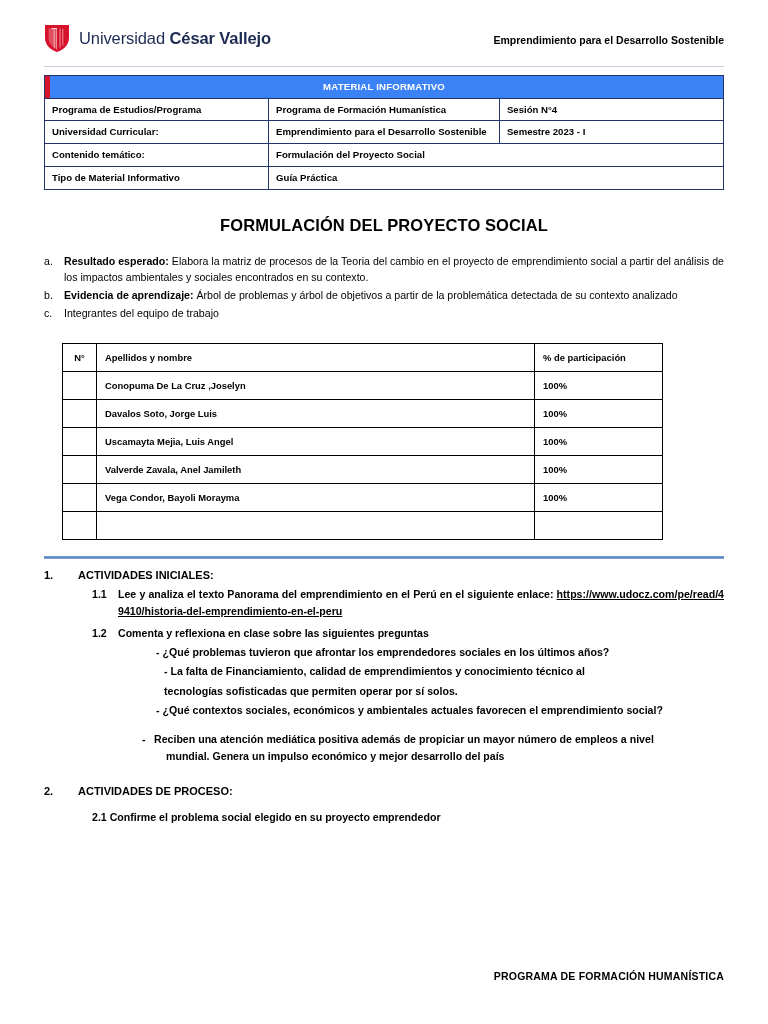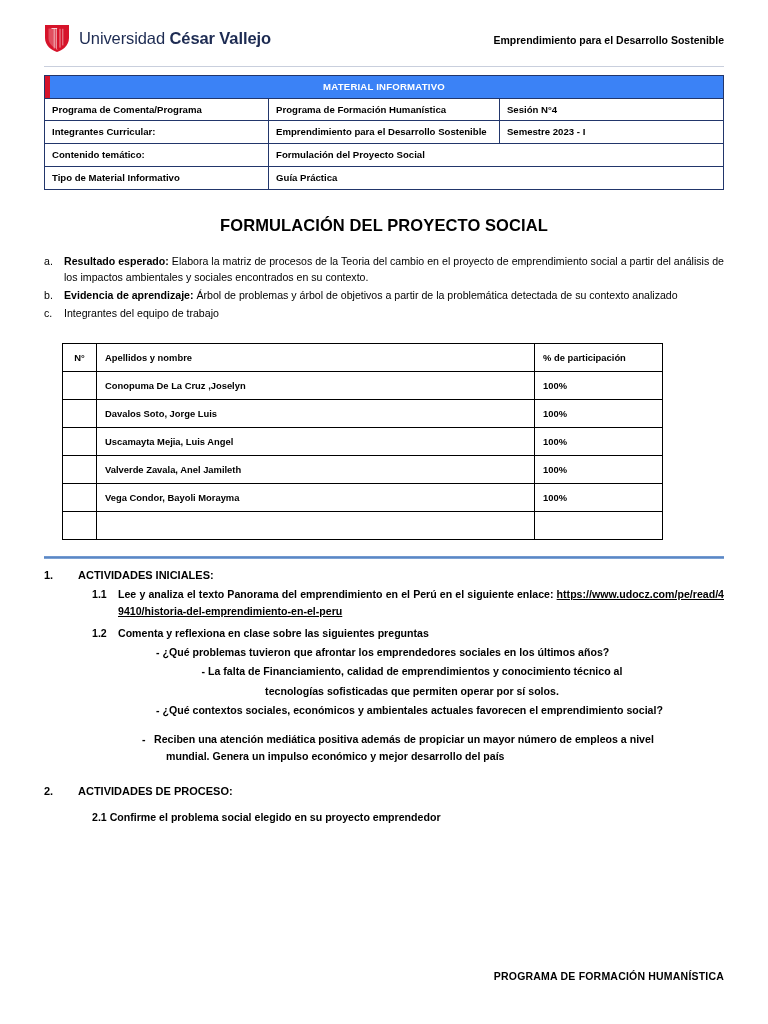--- a/index.html
+++ b/index.html
@@ -191,21 +191,21 @@
     word-break: break-all;
     font-weight: 700;
   }
   .bullet-line {
     font-size: 10.6px;
     font-weight: 700;
     line-height: 1.62;
     margin-top: 2px;
   }
   .ind-a { margin-left: 112px; }
-  .ind-b { margin-left: 56px; text-align: center; }
+  .ind-b { margin-left: 120px; }
   .ind-c { margin-left: 90px; }
   .hang {
     margin-left: 98px;
     font-size: 10.6px;
     font-weight: 700;
     line-height: 1.6;
     display: flex;
   }
   .hang .dash { flex: 0 0 12px; }
   .hang .htxt { flex: 1 1 auto; text-align: justify; }
@@ -253,26 +253,26 @@
           <col class="col-c">
         </colgroup>
       <tbody>
         <tr>
           <td class="banner" colspan="3">
             <span class="redtab"></span>
             <span>MATERIAL INFORMATIVO</span>
           </td>
         </tr>
         <tr>
-          <td>Programa de Comenta/Programa</td>
+          <td>Programa de Estudios/Programa</td>
           <td>Programa de Formación Humanística</td>
           <td>Sesión N°4</td>
         </tr>
         <tr>
-          <td>Integrantes Curricular:</td>
+          <td>Universidad Curricular:</td>
           <td>Emprendimiento para el Desarrollo Sostenible</td>
           <td>Semestre 2023 - I</td>
         </tr>
         <tr>
           <td>Contenido temático:</td>
           <td colspan="2">Formulación del Proyecto Social</td>
         </tr>
         <tr>
           <td>Tipo de Material Informativo</td>
           <td colspan="2">Guía Práctica</td>

